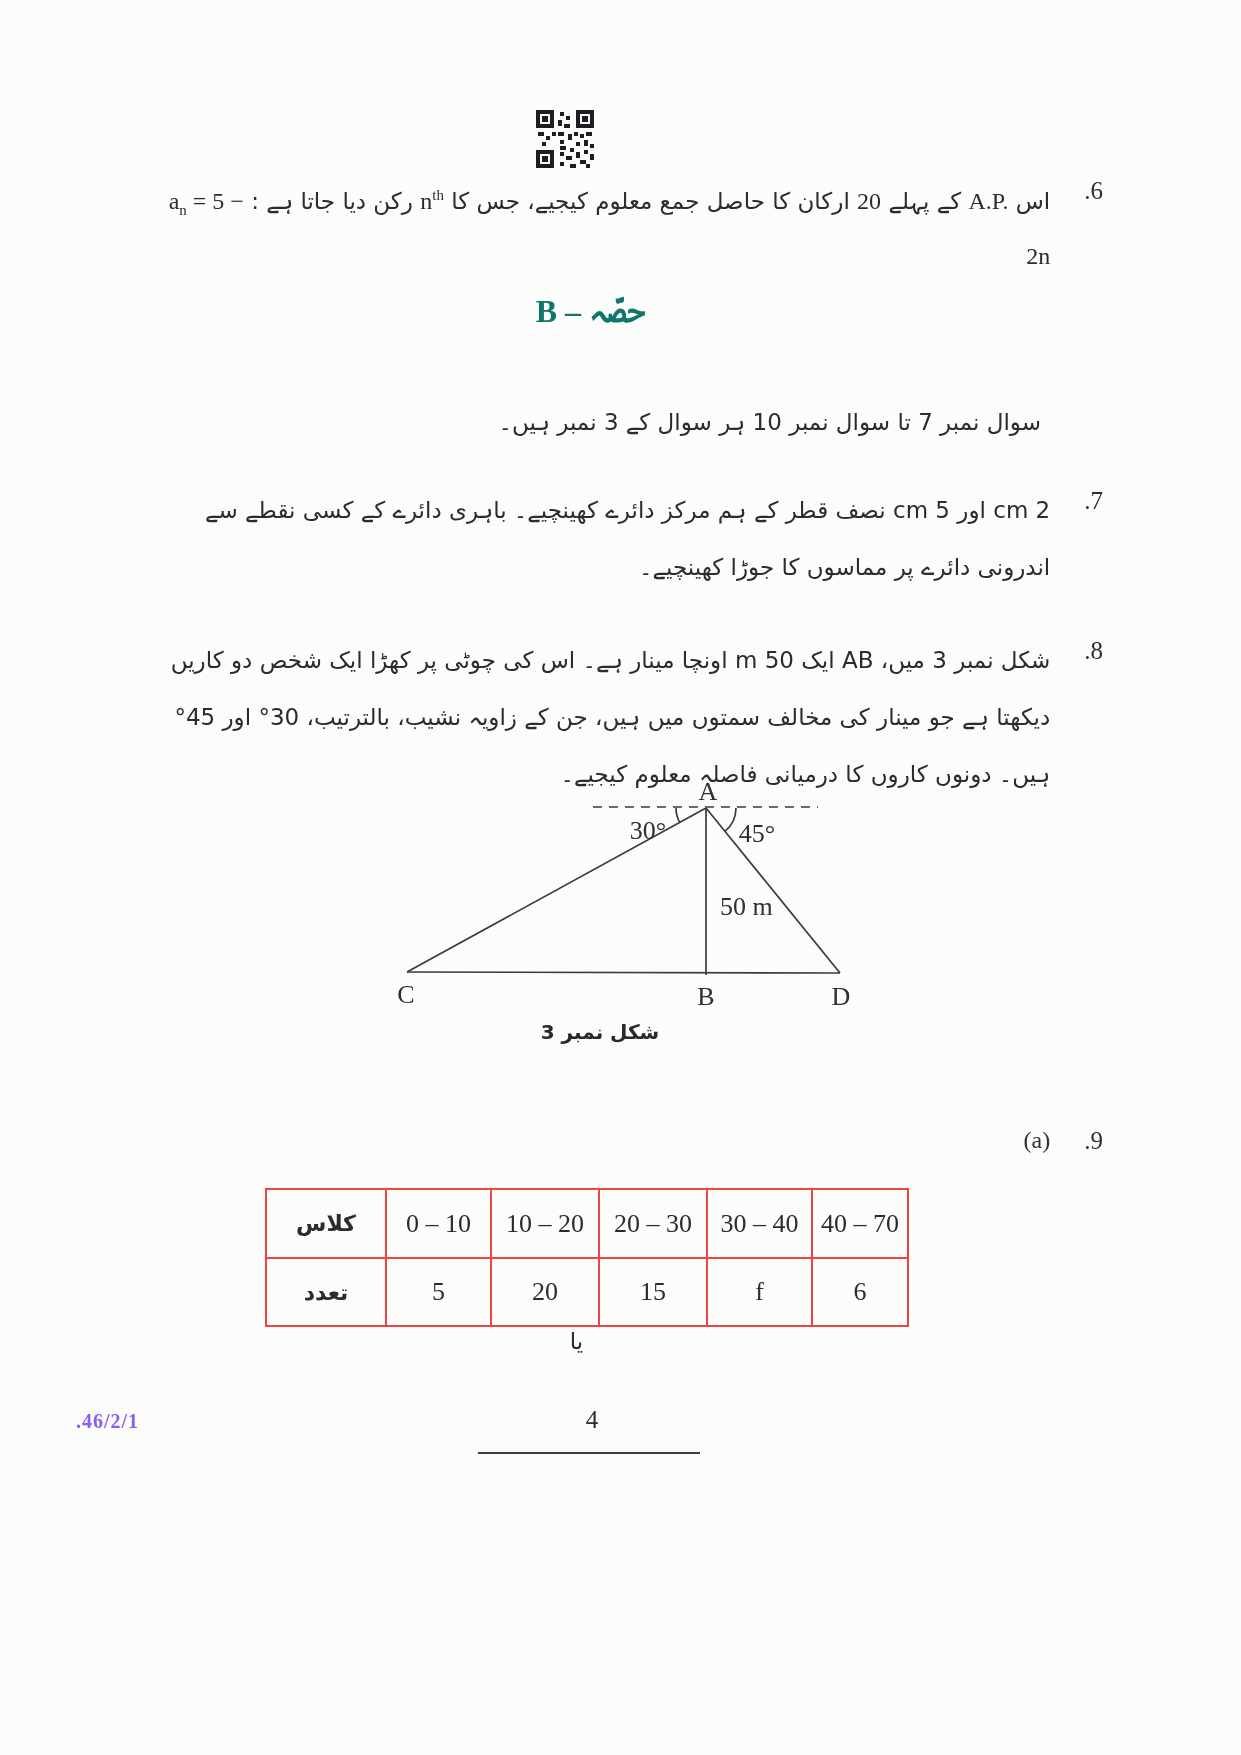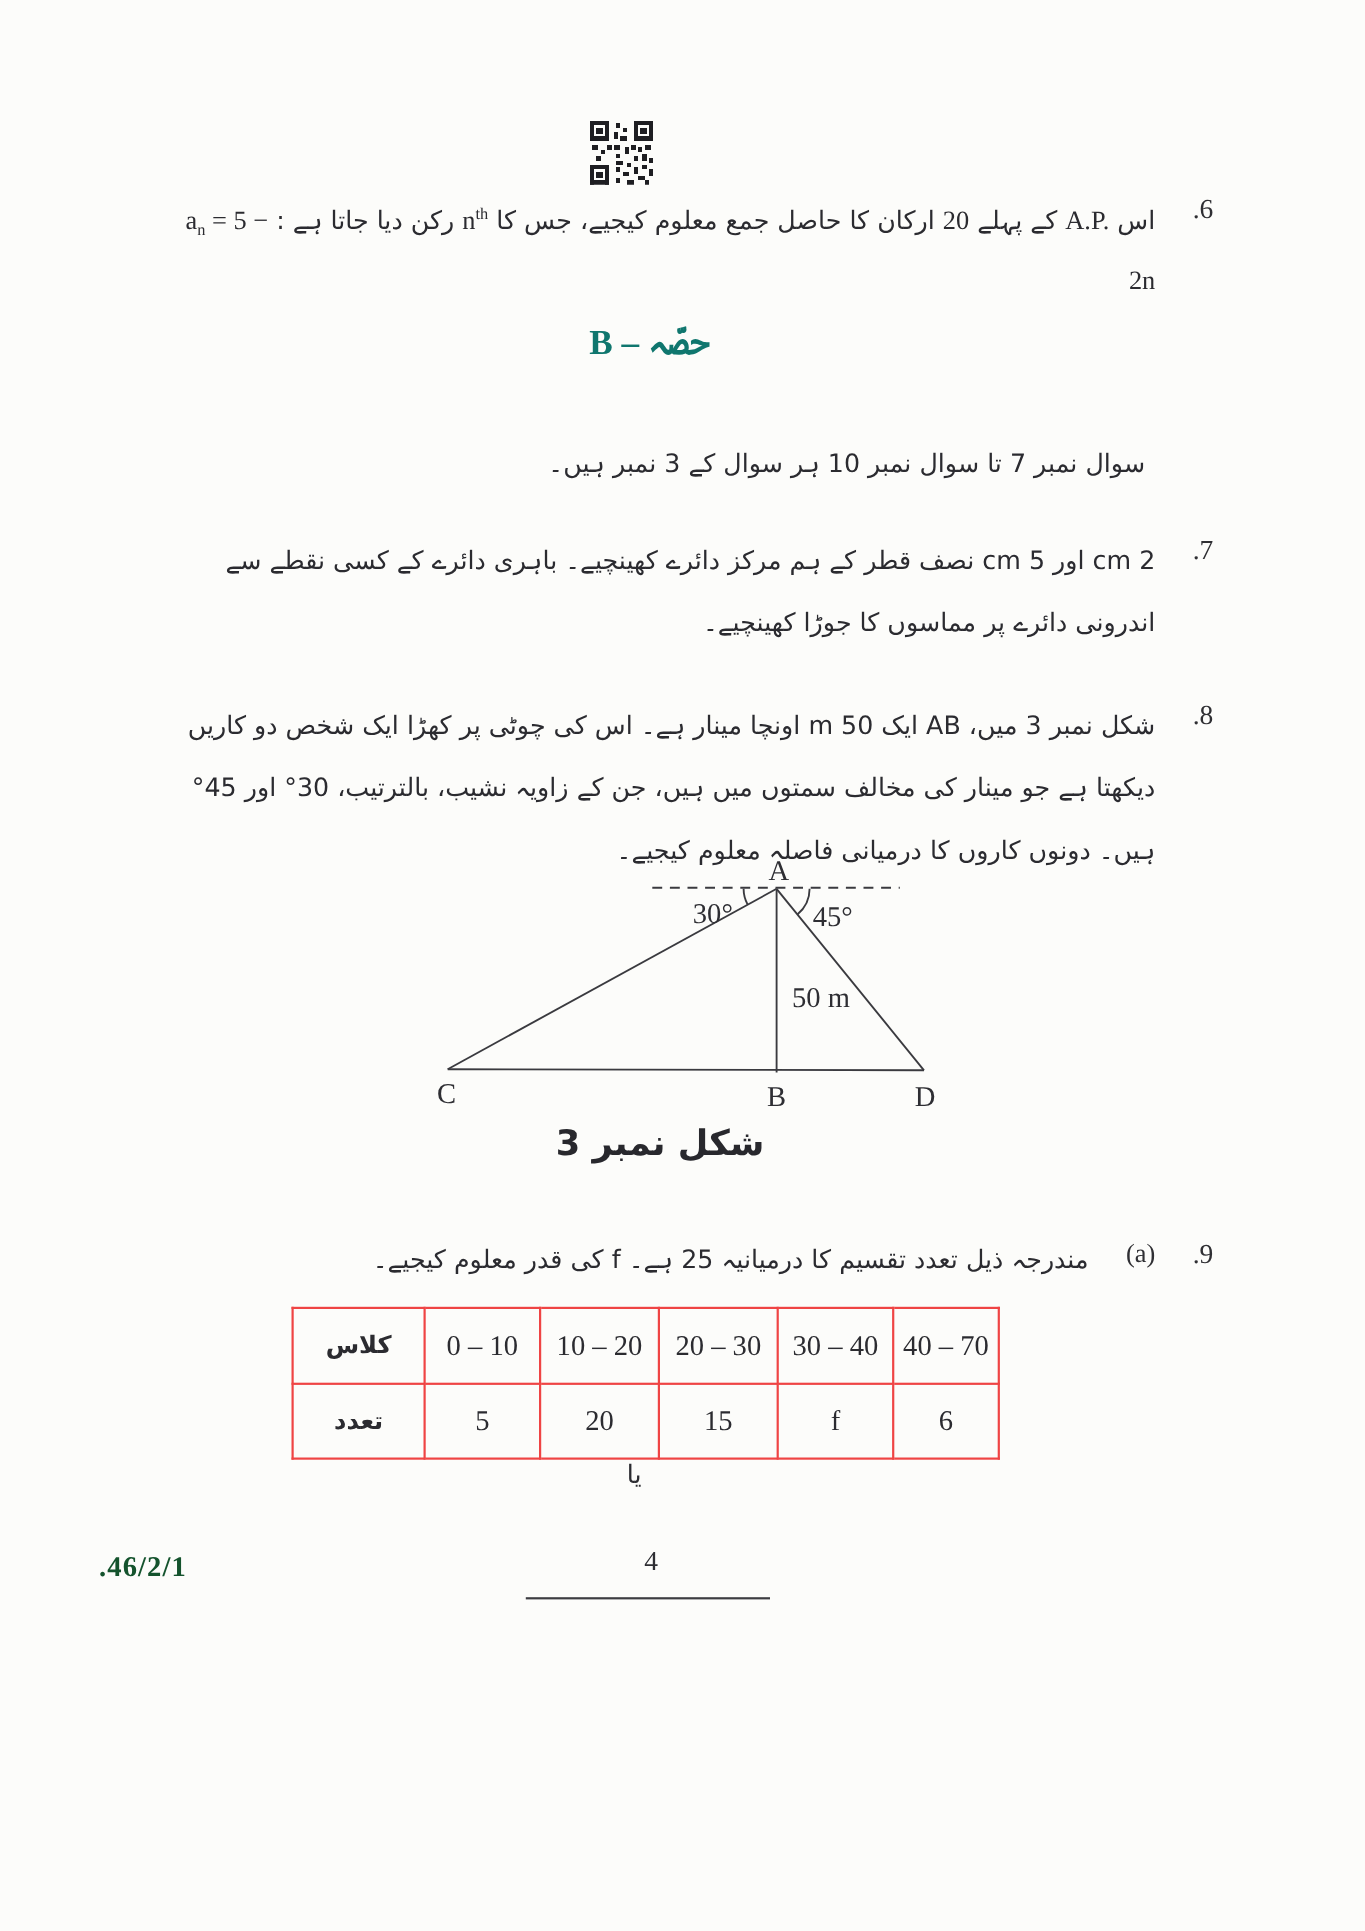--- a/index.html
+++ b/index.html
@@ -50,21 +50,21 @@
     font-size:23px;color:#2b2b30;line-height:1.6;
   }
 
   .figure-svg{position:absolute;left:330px;top:760px;}
   .figure-svg text{
     font-family:"Liberation Serif","DejaVu Serif",serif;
     font-size:26px;fill:#2e2e33;
   }
   .fig-caption{
     position:absolute;left:480px;top:1020px;width:240px;text-align:center;
-    font-size:32px;font-weight:bold;color:#28282d;direction:rtl;
+    font-size:20px;font-weight:bold;color:#28282d;direction:rtl;
   }
 
   .freq-table{
     position:absolute;left:265px;top:1188px;
     border-collapse:collapse;direction:ltr;
   }
   .freq-table td{
     border:2px solid #ef4444;text-align:center;vertical-align:middle;
     font-family:"Liberation Serif","DejaVu Serif",serif;
     font-size:26px;color:#2b2b30;
@@ -73,23 +73,23 @@
   .freq-table tr:nth-child(1) td{height:65px;}
   .freq-table tr:nth-child(2) td{height:64px;}
   .c0{width:116px;} .c1{width:101px;} .c2{width:104px;} .c3{width:104px;} .c4{width:101px;} .c5{width:92px;}
 
   .or-label{
     position:absolute;top:1328px;left:0;right:88px;text-align:center;
     font-size:23px;color:#2b2b30;direction:rtl;
   }
 
   .footer-code{
-    position:absolute;left:90px;top:1410px;direction:ltr;
-    font-family:"Liberation Serif","DejaVu Serif",serif;
-    font-size:26px;font-weight:bold;color:#14532d;letter-spacing:1px;
+    position:absolute;left:76px;top:1410px;direction:ltr;
+    font-family:"Liberation Serif","DejaVu Serif",serif;
+    font-size:20px;font-weight:bold;color:#8b5cf6;letter-spacing:1px;
   }
   .page-number{
     position:absolute;top:1406px;left:0;right:57px;text-align:center;
     font-family:"Liberation Serif","DejaVu Serif",serif;
     font-size:25px;color:#2d2d32;
   }
   .page-rule{
     position:absolute;left:478px;top:1452px;width:222px;height:2px;background:#3c3c41;
   }
 </style>
@@ -192,21 +192,20 @@
   <text x="406" y="1003" text-anchor="middle">C</text>
   <text x="706" y="1005" text-anchor="middle">B</text>
   <text x="841" y="1005" text-anchor="middle">D</text>
 </svg>
 
 <div class="fig-caption">شکل نمبر 3</div>
 
 <div class="question" style="top:1122px;">
   <span class="qnum">.9</span>
   <span class="qpart">(a)</span>
-  <div class="qbody" style="line-height:48px;">مندرجہ ذیل تعدد تقسیم کا درمیانیہ 25 ہے۔ f کی قدر معلوم کیجیے۔</div>
 </div>
 
 <table class="freq-table">
   <tbody>
       <tr>
     <td class="c0 lbl">کلاس</td>
     <td class="c1">0 – 10</td>
     <td class="c2">10 – 20</td>
     <td class="c3">20 – 30</td>
     <td class="c4">30 – 40</td>

